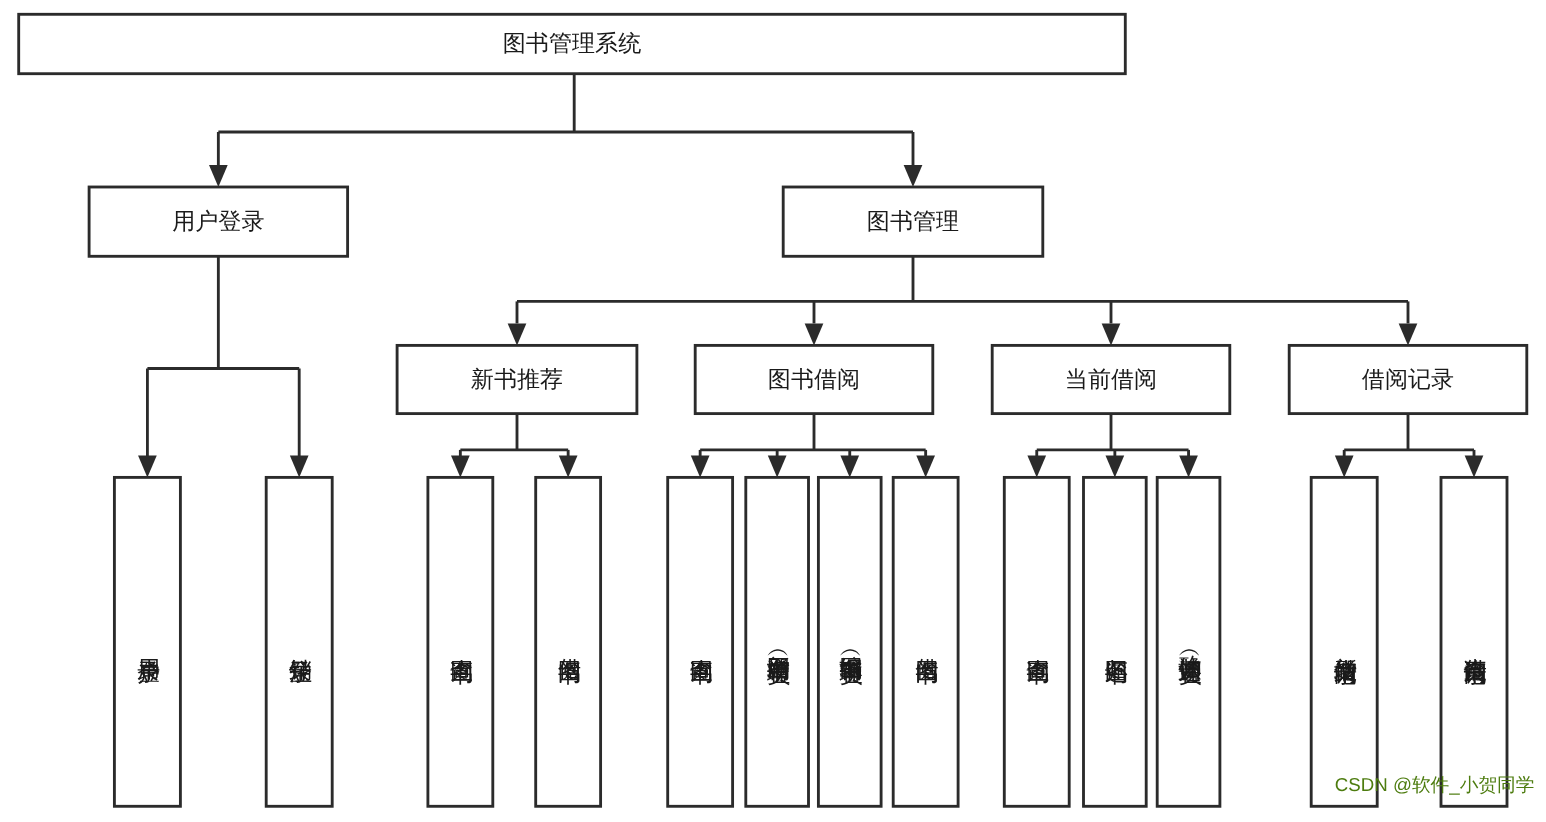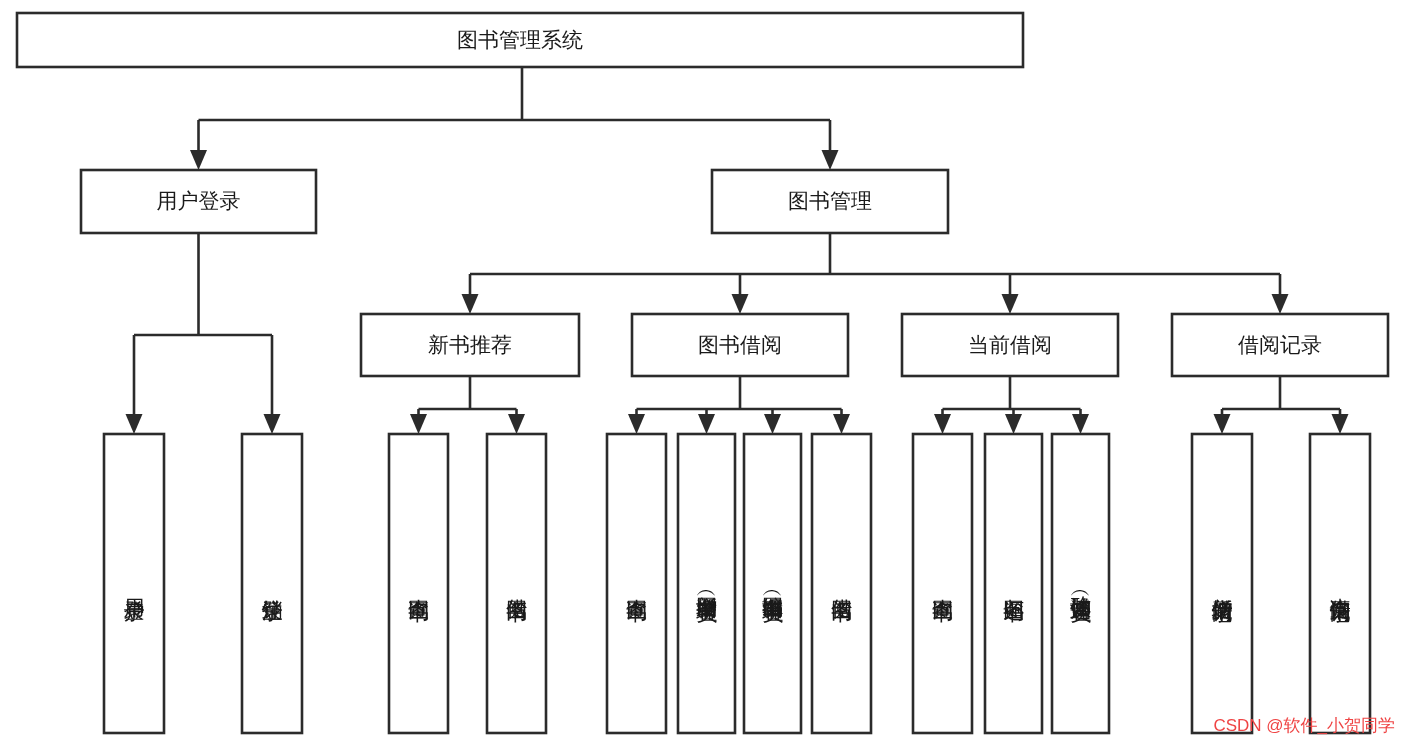--- a/index.html
+++ b/index.html
@@ -62,24 +62,24 @@
   .leaf-label-wrap {
     position: absolute;
     display: flex;
     align-items: center;
     justify-content: center;
     pointer-events: none;
   }
   .watermark {
     position: absolute;
     right: 10px;
-    bottom: 10px;
+    bottom: 22px;
     font-family: "Liberation Sans", "DejaVu Sans", sans-serif;
     font-size: 17px;
-    color: #ef4444;
+    color: #4d7c0f;
     white-space: nowrap;
     user-select: none;
   }
 </style>
 </head>
 <body>
 
 <div id="diagram-root">
 
   <svg class="tree-canvas" viewBox="0 0 1405 747" xmlns="http://www.w3.org/2000/svg">

